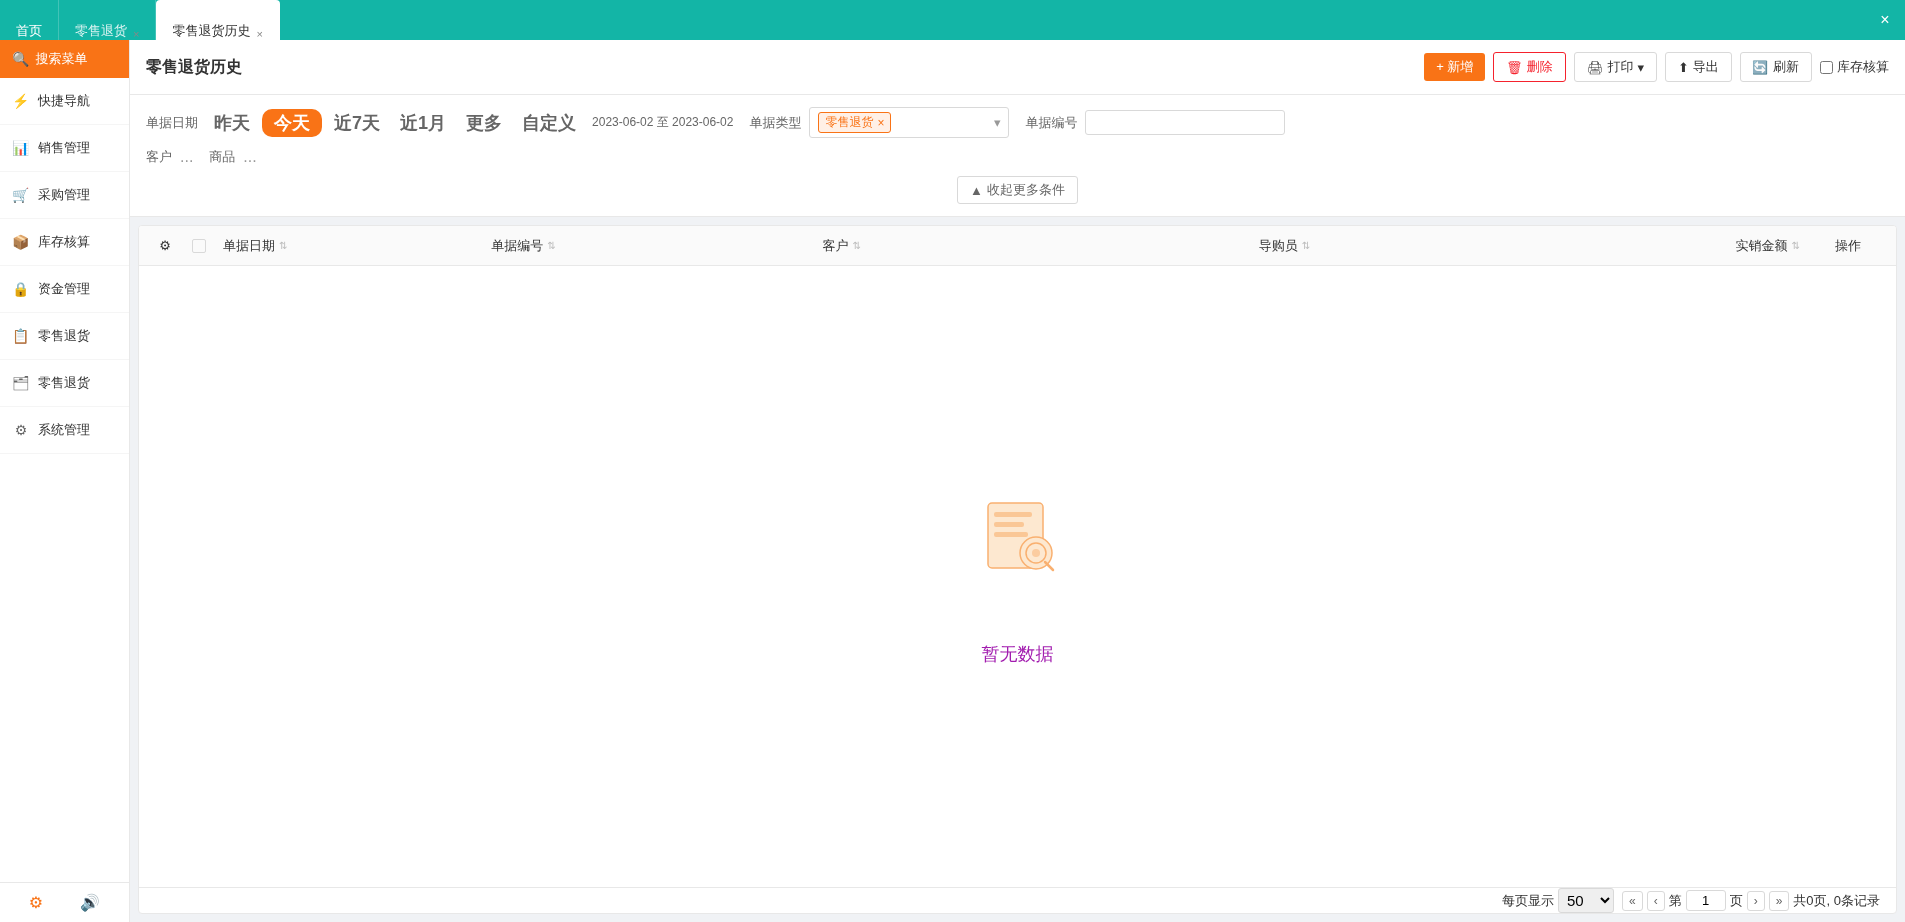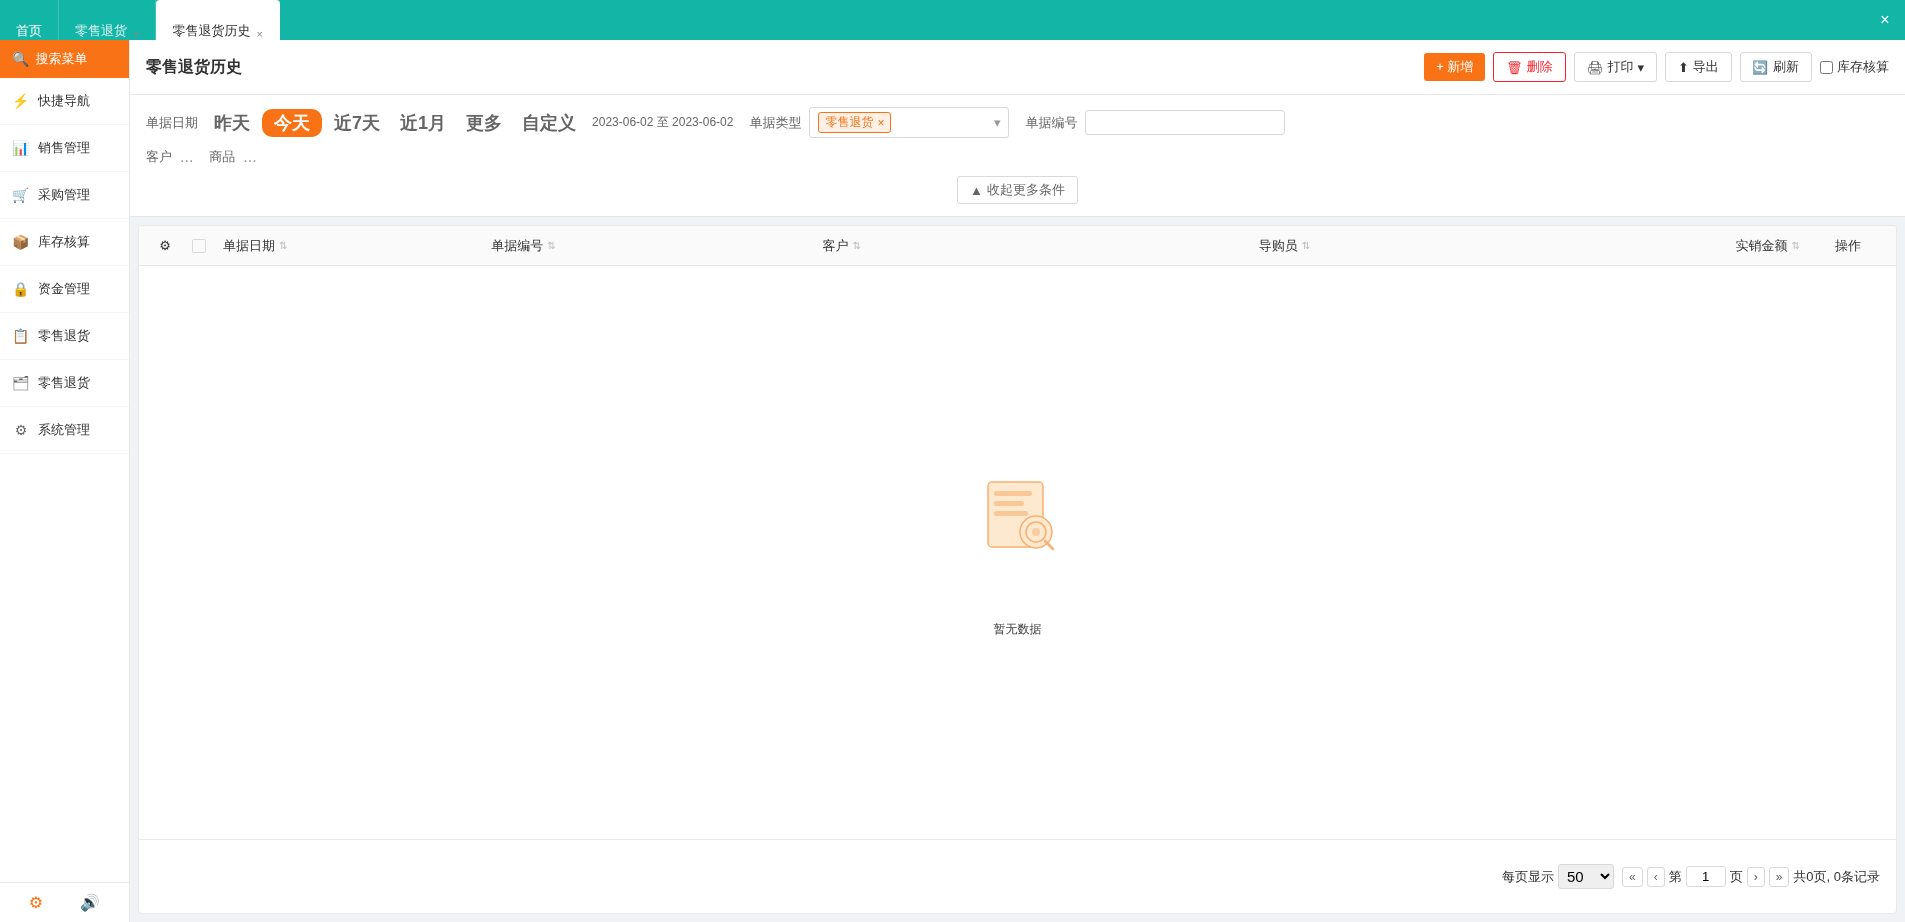--- a/index.html
+++ b/index.html
@@ -67,24 +67,24 @@
     .th.customer { flex: 2; }
     .th.guide { flex: 1.5; }
     .th.amount { flex: 1; justify-content: flex-end; }
     .th.ops { width: 80px; justify-content: center; }
     .sort-icon { color: #bbb; font-size: 10px; }
     .checkbox { width: 14px; height: 14px; border: 1px solid #d9d9d9; border-radius: 2px; cursor: pointer; }
 
     
     .empty-state { flex: 1; display: flex; flex-direction: column; align-items: center; justify-content: center; gap: 16px; }
     .empty-icon { width: 100px; height: 100px; }
-    .empty-text { color: #404040; font-size: 12px; margin-top: 38px; }
-
-    
-    .pagination { display: flex; align-items: center; justify-content: flex-end; padding: 24px 16px; border-top: 1px solid #e8e8e8; gap: 8px; font-size: 13px; color: #333; flex-shrink: 0; }
+    .empty-text { color: #a21caf; font-size: 18px; margin-top: 38px; }
+
+    
+    .pagination { display: flex; align-items: center; justify-content: flex-end; padding: 0 16px; border-top: 1px solid #e8e8e8; gap: 8px; font-size: 13px; color: #333; flex-shrink: 0; }
     .page-size-select { display: flex; align-items: center; gap: 4px; }
     .page-size-select select { border: 1px solid #d9d9d9; border-radius: 3px; padding: 2px 4px; font-size: 15px; }
     .page-nav { display: flex; align-items: center; gap: 4px; }
     .page-nav-btn { border: 1px solid #d9d9d9; border-radius: 3px; padding: 2px 6px; cursor: pointer; color: #666; font-size: 12px; background: #fff; }
     .page-input { border: 1px solid #d9d9d9; border-radius: 3px; padding: 2px 4px; width: 40px; text-align: center; font-size: 13px; }
   </style>
 </head>
 <body>
 
 <div class="top-bar">

